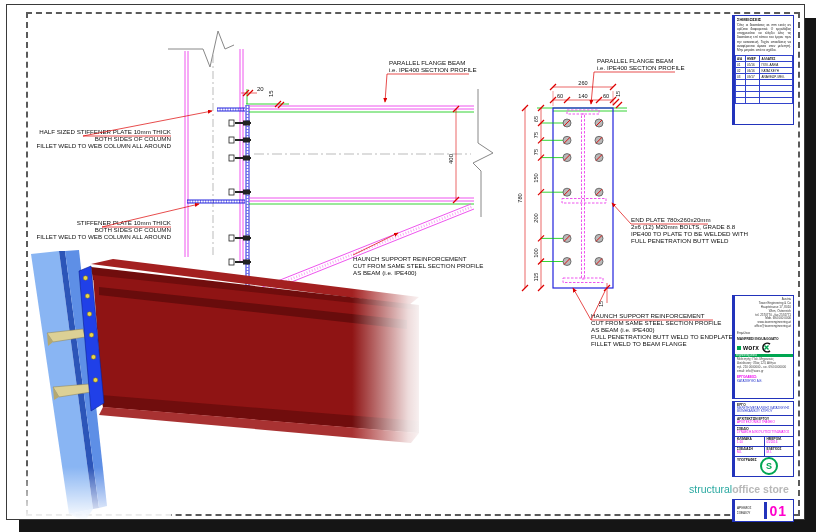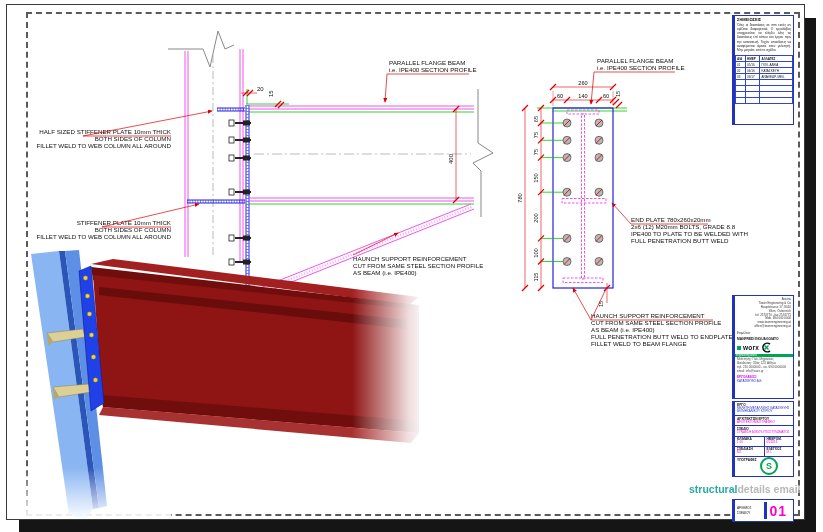--- a/index.html
+++ b/index.html
@@ -32,21 +32,21 @@
   .fld-lb{font-size:3.2px;font-weight:bold;color:#111;padding-top:0.5px;}
   .fld-vl-blue{font-size:3px;color:#2233cc;line-height:1.25;}
   .fld-vl-mag{font-size:3px;color:#ee00ee;line-height:1.25;}
   .fld-row{display:flex;border-bottom:0.5px solid #2233bb;}
   .fld-cell{flex:1;padding:0 2px 1px 2px;}
   .fld-cell + .fld-cell{border-left:0.5px solid #2233bb;}
   .s-badge{position:absolute;left:28px;top:452px;width:14px;height:14px;border:2.5px solid #00A651;
     border-radius:50%;background:#fff;color:#00A651;font-size:9px;font-weight:bold;
     text-align:center;line-height:14px;}
   .brand{position:absolute;left:682px;top:478px;width:115px;font-size:10.5px;white-space:nowrap;}
-  .brand b{color:#2AA9A1;font-weight:bold;}
+  .brand b{color:#2AA9A1;font-weight:normal;}
   .brand span{color:#b8b8b8;font-weight:bold;}
   .numbox{position:absolute;left:0;top:494px;width:62px;height:23px;border:1px solid #2233bb;
     border-left:3px solid #2233bb;box-sizing:border-box;display:flex;align-items:center;background:#fff;}
   .num-lb{font-size:3.1px;color:#111;padding:0 1px 0 2px;line-height:1.3;width:26px;}
   .num-bar{width:2.5px;height:17px;background:#2233bb;}
   .num-vl{font-size:14px;font-weight:bold;color:#ff00cc;padding-left:3px;letter-spacing:1px;}
 </style>
 </head>
 <body>
 
@@ -492,15 +492,15 @@
       <div class="num-lb">
         <div>ΑΡΙΘΜΟΣ</div>
         <div>ΣΧΕΔΙΟΥ</div>
       </div>
       <div class="num-bar"></div>
       <div class="num-vl">01</div>
     </div>
   </div>
 
   <div class="brand">
-    <b>structural</b><span>details email</span>
+    <b>structural</b><span>office store</span>
   </div>
 </div>
 
 </body></html>

